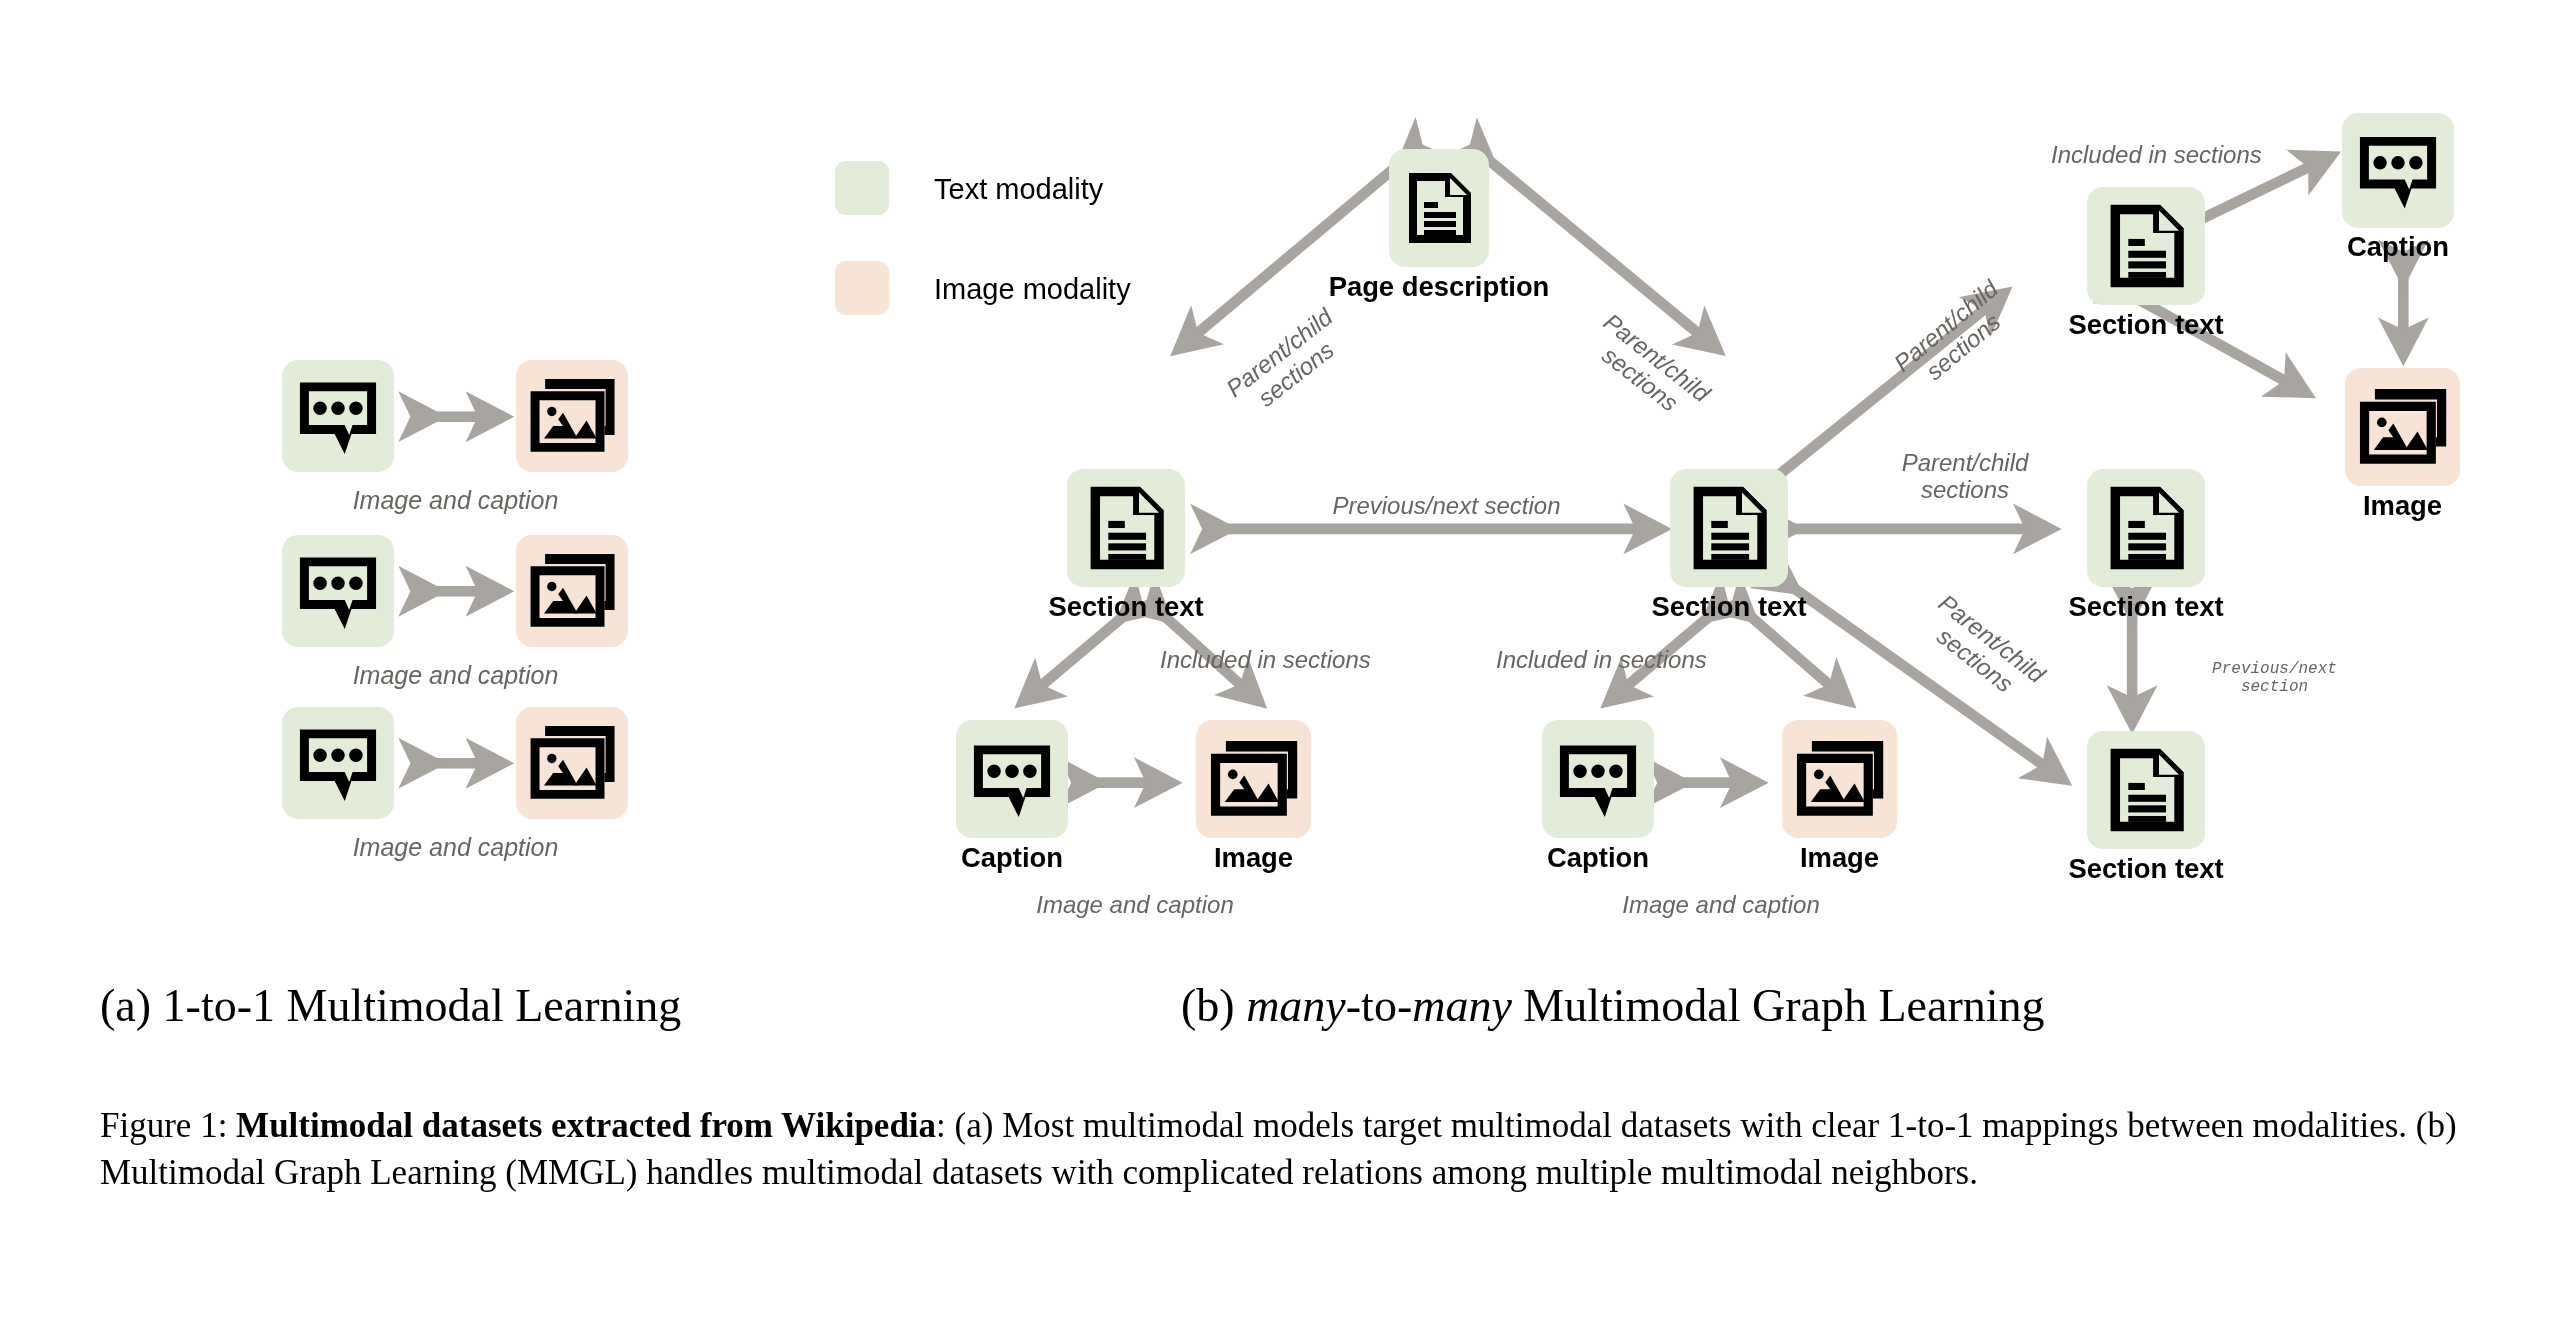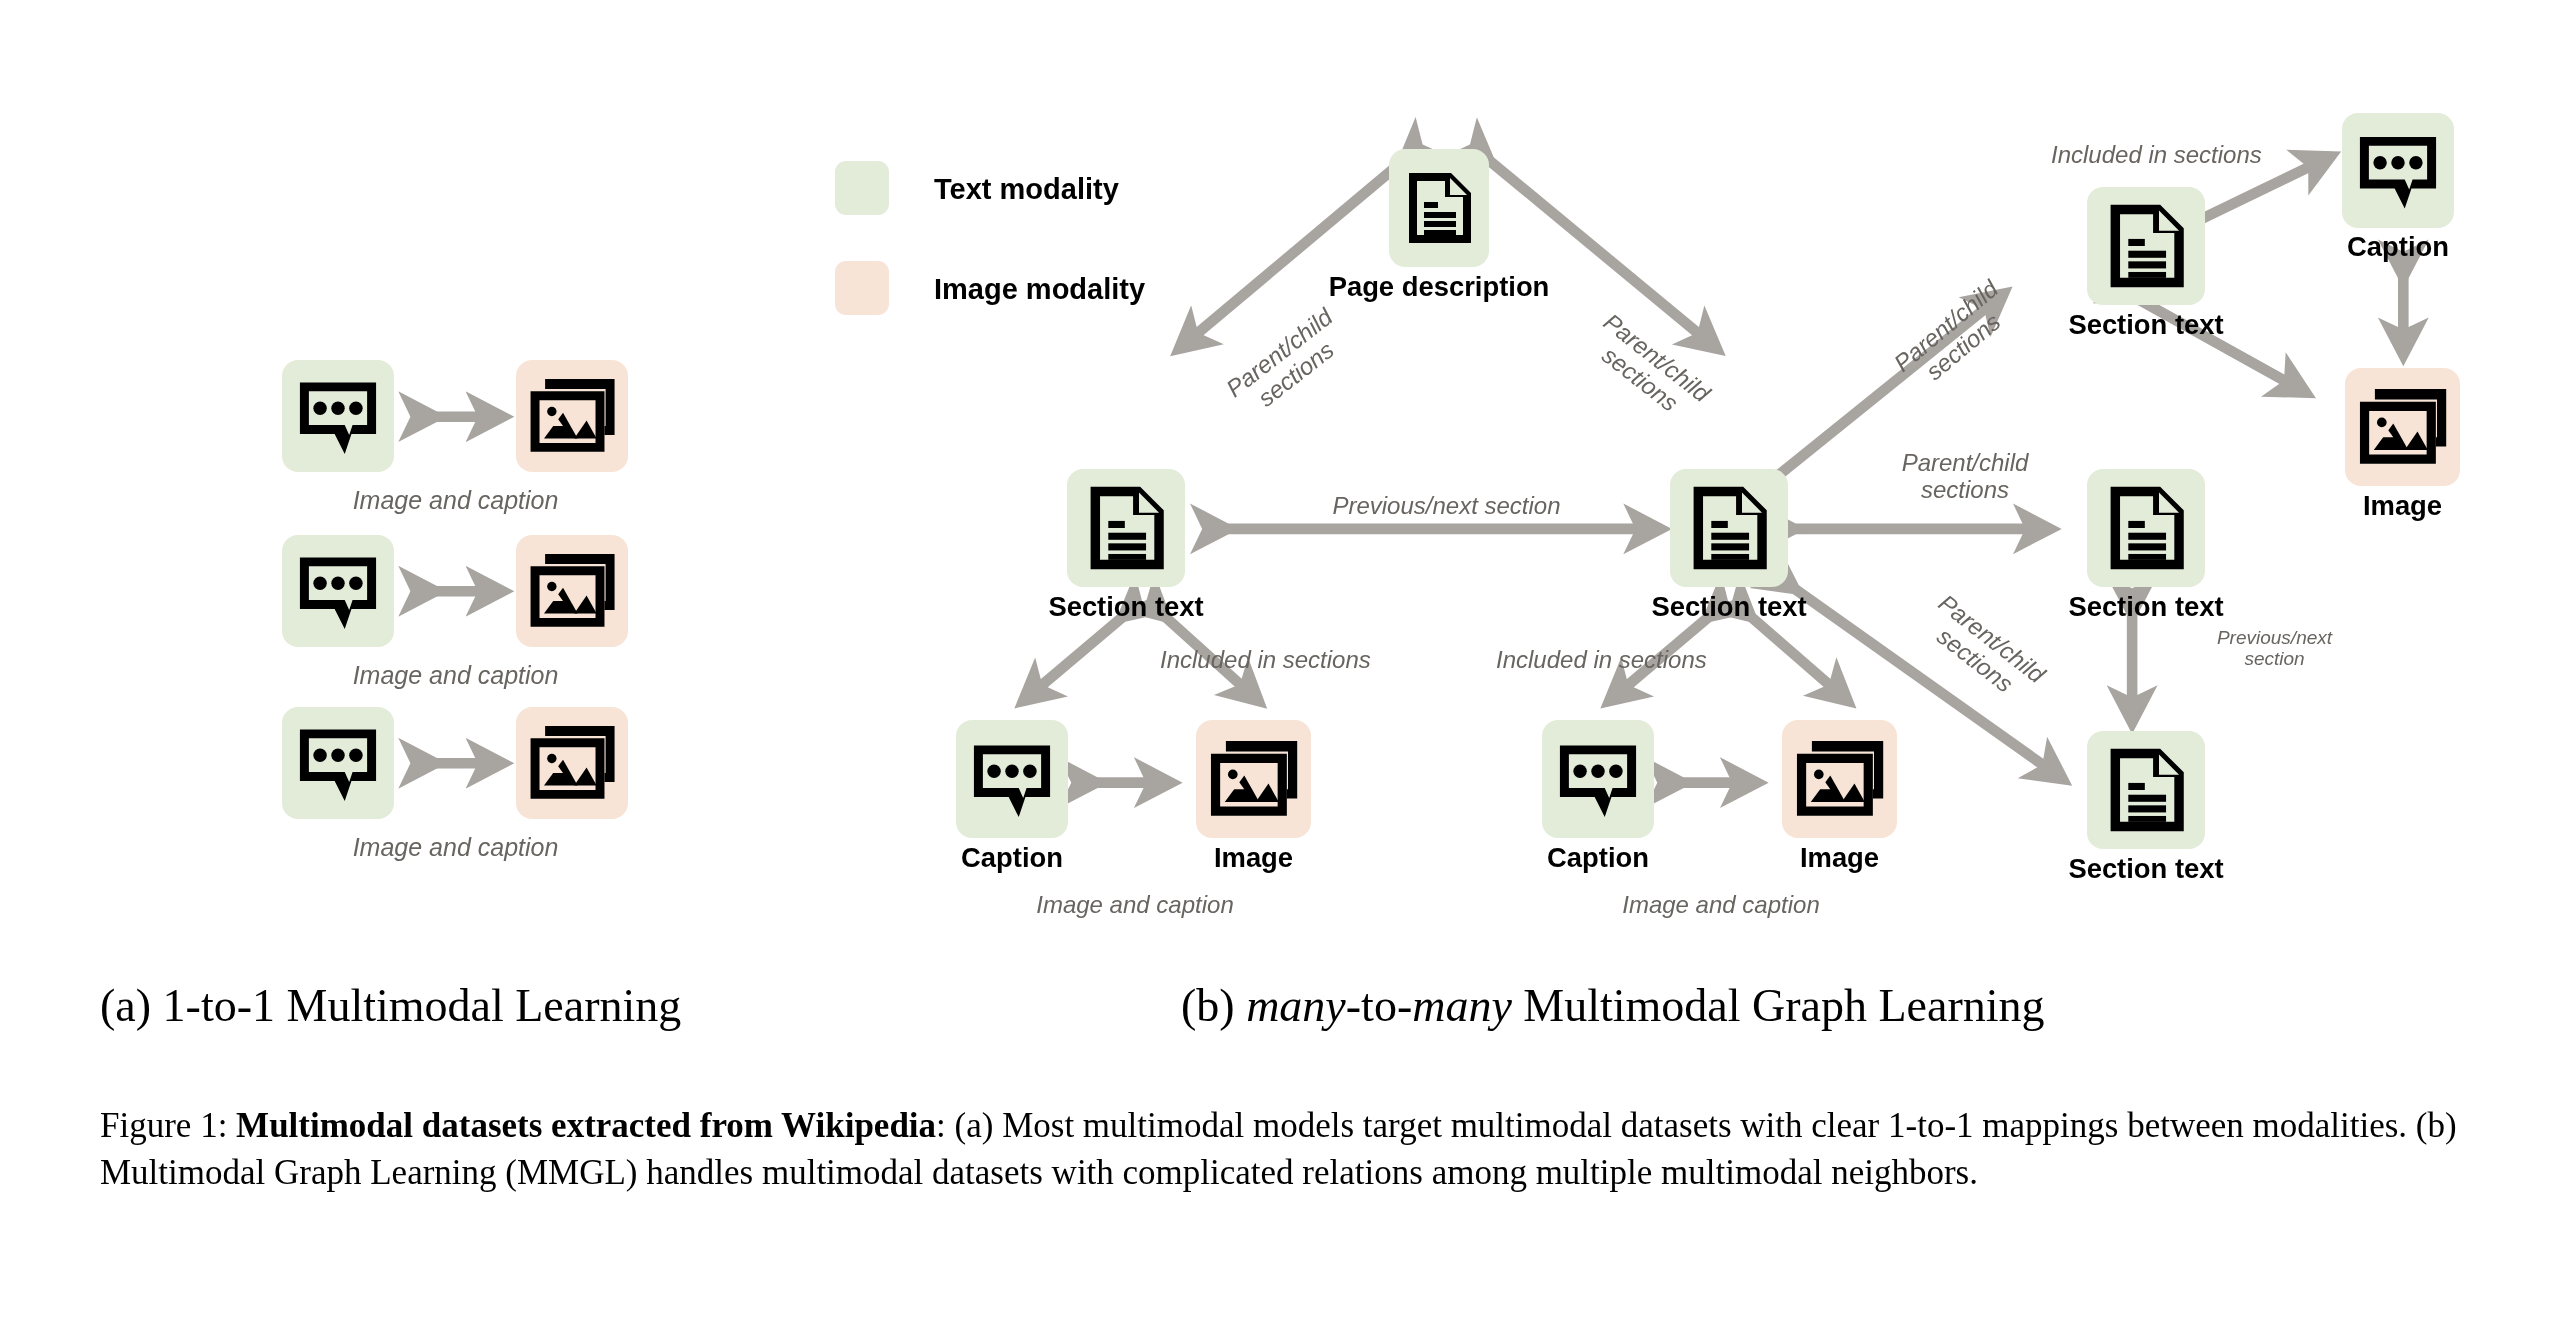--- a/index.html
+++ b/index.html
@@ -17,21 +17,21 @@
   .node-label{position:absolute;left:50%;transform:translateX(-50%);
        white-space:nowrap;font-weight:bold;color:#000;}
 
   
   .elabel{position:absolute;white-space:pre;font-style:italic;color:#686460;
        font-weight:500;line-height:1.12;}
   .elabel.c{text-align:center;}
 
   
   .legend-sw{position:absolute;width:54px;height:54px;border-radius:11.2px;}
-  .legend-tx{position:absolute;font-weight:bold;white-space:nowrap;color:#000;}
+  .legend-tx{position:absolute;font-weight:normal;white-space:nowrap;color:#000;}
 
   
   .subcap{position:absolute;font-family:"Liberation Serif",serif;
       font-size:46px;color:#000;white-space:nowrap;}
   .subcap .it{font-style:italic;}
   .figcap{position:absolute;left:100px;top:1103px;width:2388px;
       font-family:"Liberation Serif",serif;font-size:35px;line-height:1.33;
       color:#000;text-align:left;}
   .figcap b{font-weight:bold;}
 </style>
@@ -363,21 +363,21 @@
 
   <div class="elabel c" style="left:1852px;top:310px;width:206px;font-size:24px;transform:rotate(-40deg);">Parent/child
 sections</div>
 
   <div class="elabel c" style="left:1862px;top:450px;width:206px;font-size:24px;">Parent/child
 sections</div>
 
   <div class="elabel c" style="left:1880px;top:623px;width:206px;font-size:24px;transform:rotate(38deg);">Parent/child
 sections</div>
 
-  <div class="elabel c" style="left:2156px;top:627px;width:237px;font-size:19px;">Previous/next
+  <div class="elabel c" style="left:2156px;top:661px;width:237px;font-size:16px;font-family:Liberation Mono, monospace;">Previous/next
 section</div>
 
   <div class="elabel" style="left:1160px;top:647px;font-size:24px;">Included in sections</div>
 
   <div class="elabel" style="left:1496px;top:647px;font-size:24px;">Included in sections</div>
 
   <div class="elabel" style="left:2051px;top:142px;font-size:24px;">Included in sections</div>
 
   <div class="elabel c" style="left:973px;top:892px;width:324px;font-size:24px;">Image and caption</div>
 

